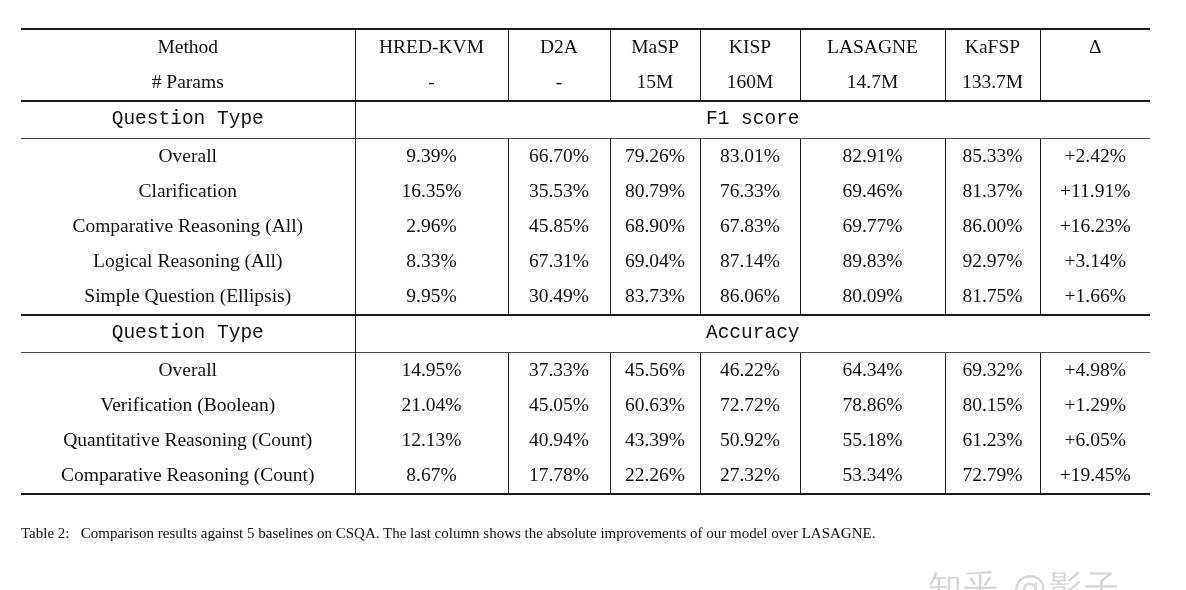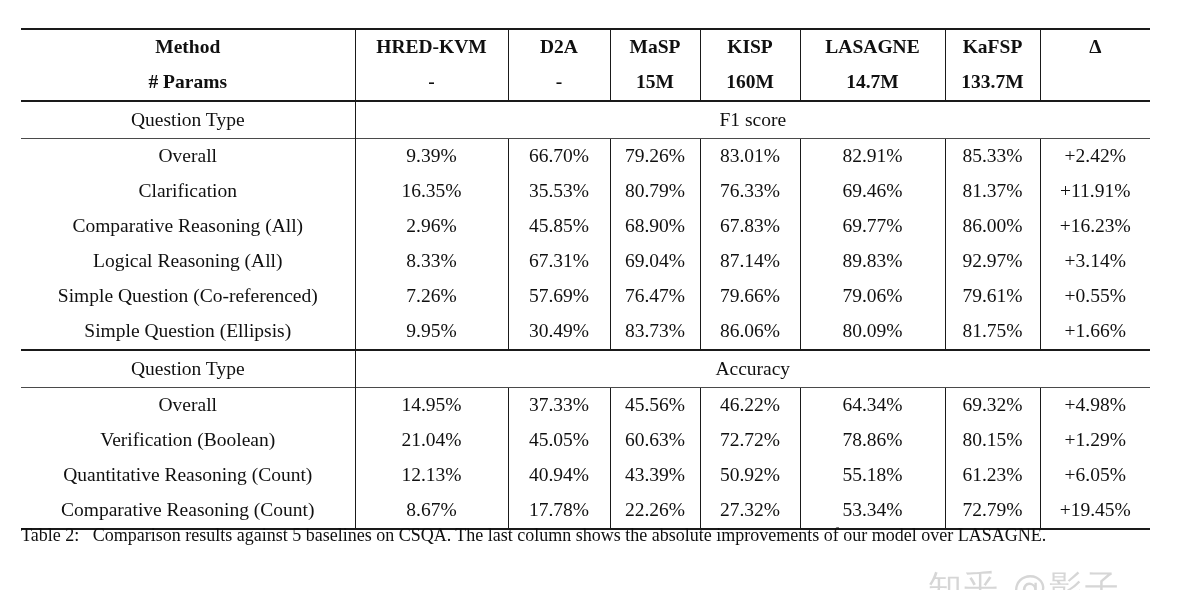--- a/index.html
+++ b/index.html
@@ -65,31 +65,31 @@
   .section-label {
     font-weight: bold;
     text-align: center;
   }
   .section-metric {
     text-align: center;
     margin-left: 24px;
   }
 
   
-  tr.hrow td { height: 28px; font-weight: bold; }
+  tr.hrow td { height: 28px; }
   tr.drow td { height: 28px; }
-  tr.srow td { height: 29px; }
+  tr.srow td { height: 29px; font-family: Liberation Mono, monospace; }
 
   
   .caption {
     position: absolute;
     left: 21px;
     top: 521px;
     width: 1120px;
-    font-size: 18px;
+    font-size: 15px;
     line-height: 1.62;
     text-align: left;
   }
   .caption .cap-label { }
 
   
   .watermark {
     position: absolute;
     left: 928px;
     top: 524px;
@@ -189,30 +189,20 @@
             <td class="method-cell">Logical Reasoning (All)</td>
             <td class="vsep">8.33%</td>
             <td class="vsep">67.31%</td>
             <td class="vsep">69.04%</td>
             <td class="vsep">87.14%</td>
             <td class="vsep">89.83%</td>
             <td class="vsep b">92.97%</td>
             <td class="vsep">+3.14%</td>
           </tr>
           <tr class="drow">
-            <td class="method-cell">Simple Question (Co-referenced)</td>
-            <td class="vsep">7.26%</td>
-            <td class="vsep">57.69%</td>
-            <td class="vsep">76.47%</td>
-            <td class="vsep b">79.66%</td>
-            <td class="vsep">79.06%</td>
-            <td class="vsep">79.61%</td>
-            <td class="vsep">+0.55%</td>
-          </tr>
-          <tr class="drow">
             <td class="method-cell">Simple Question (Ellipsis)</td>
             <td class="vsep">9.95%</td>
             <td class="vsep">30.49%</td>
             <td class="vsep">83.73%</td>
             <td class="vsep b">86.06%</td>
             <td class="vsep">80.09%</td>
             <td class="vsep">81.75%</td>
             <td class="vsep">+1.66%</td>
           </tr>
           <tr class="srow rule-thick">

